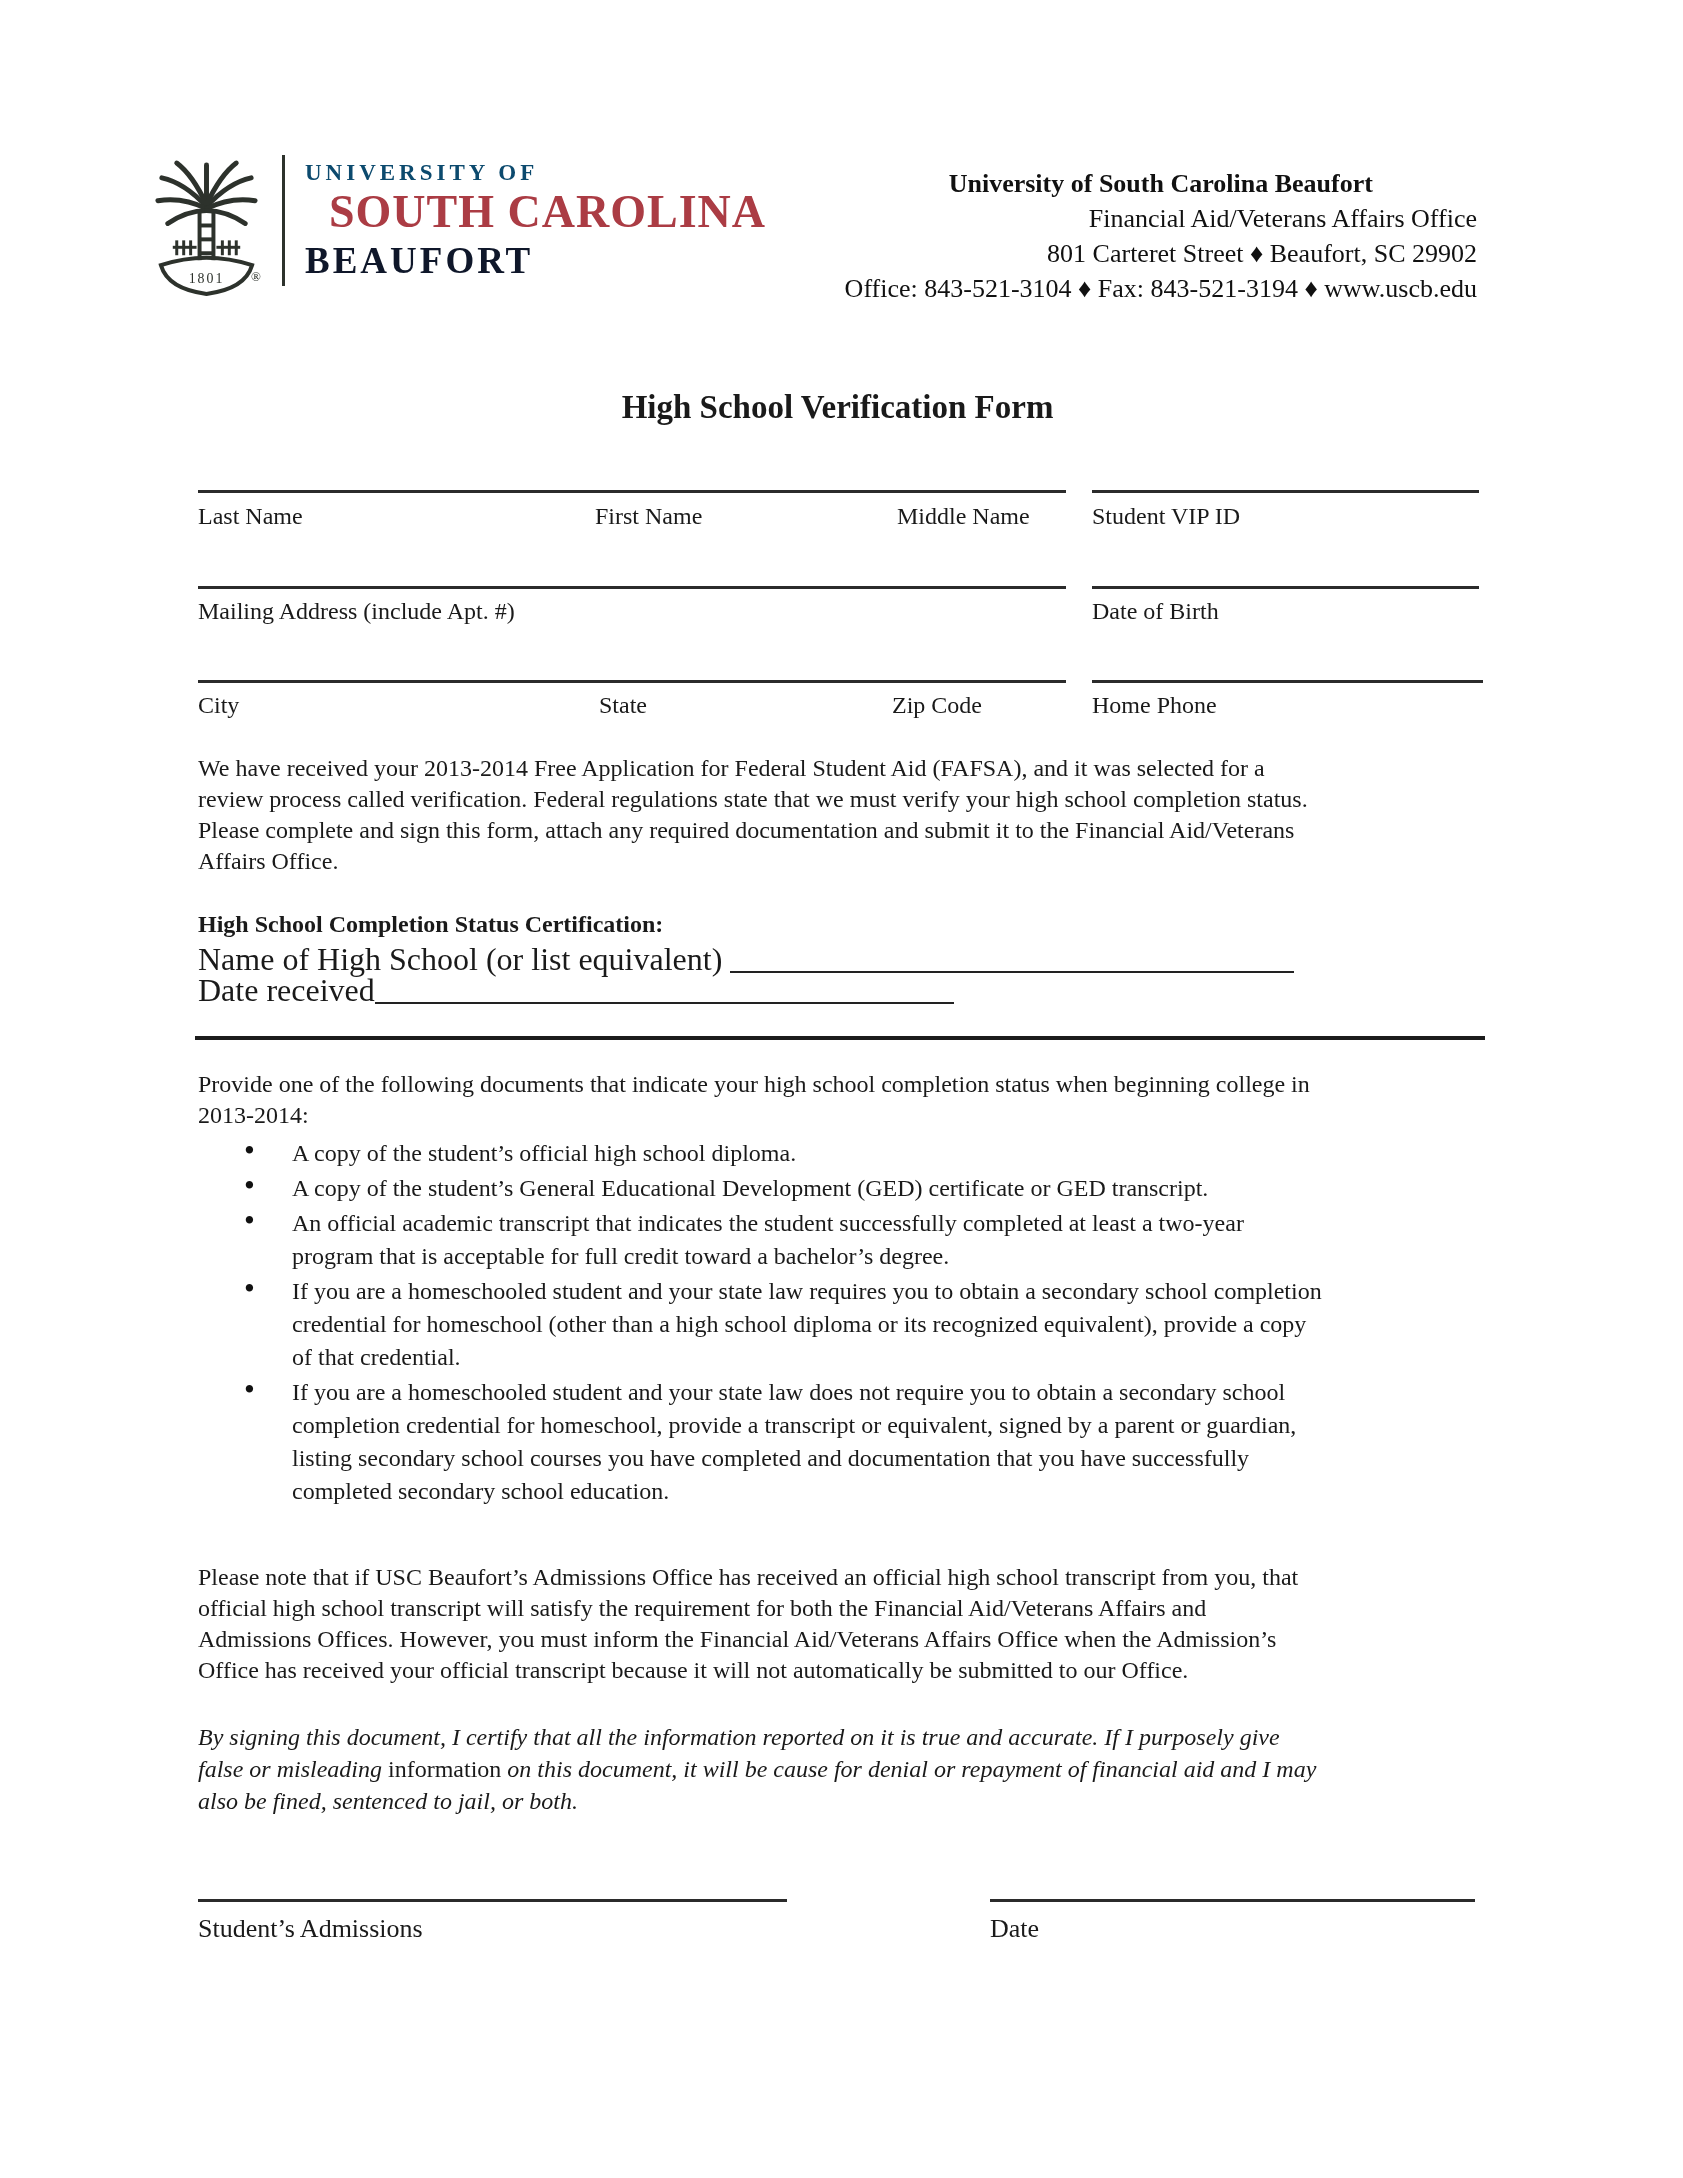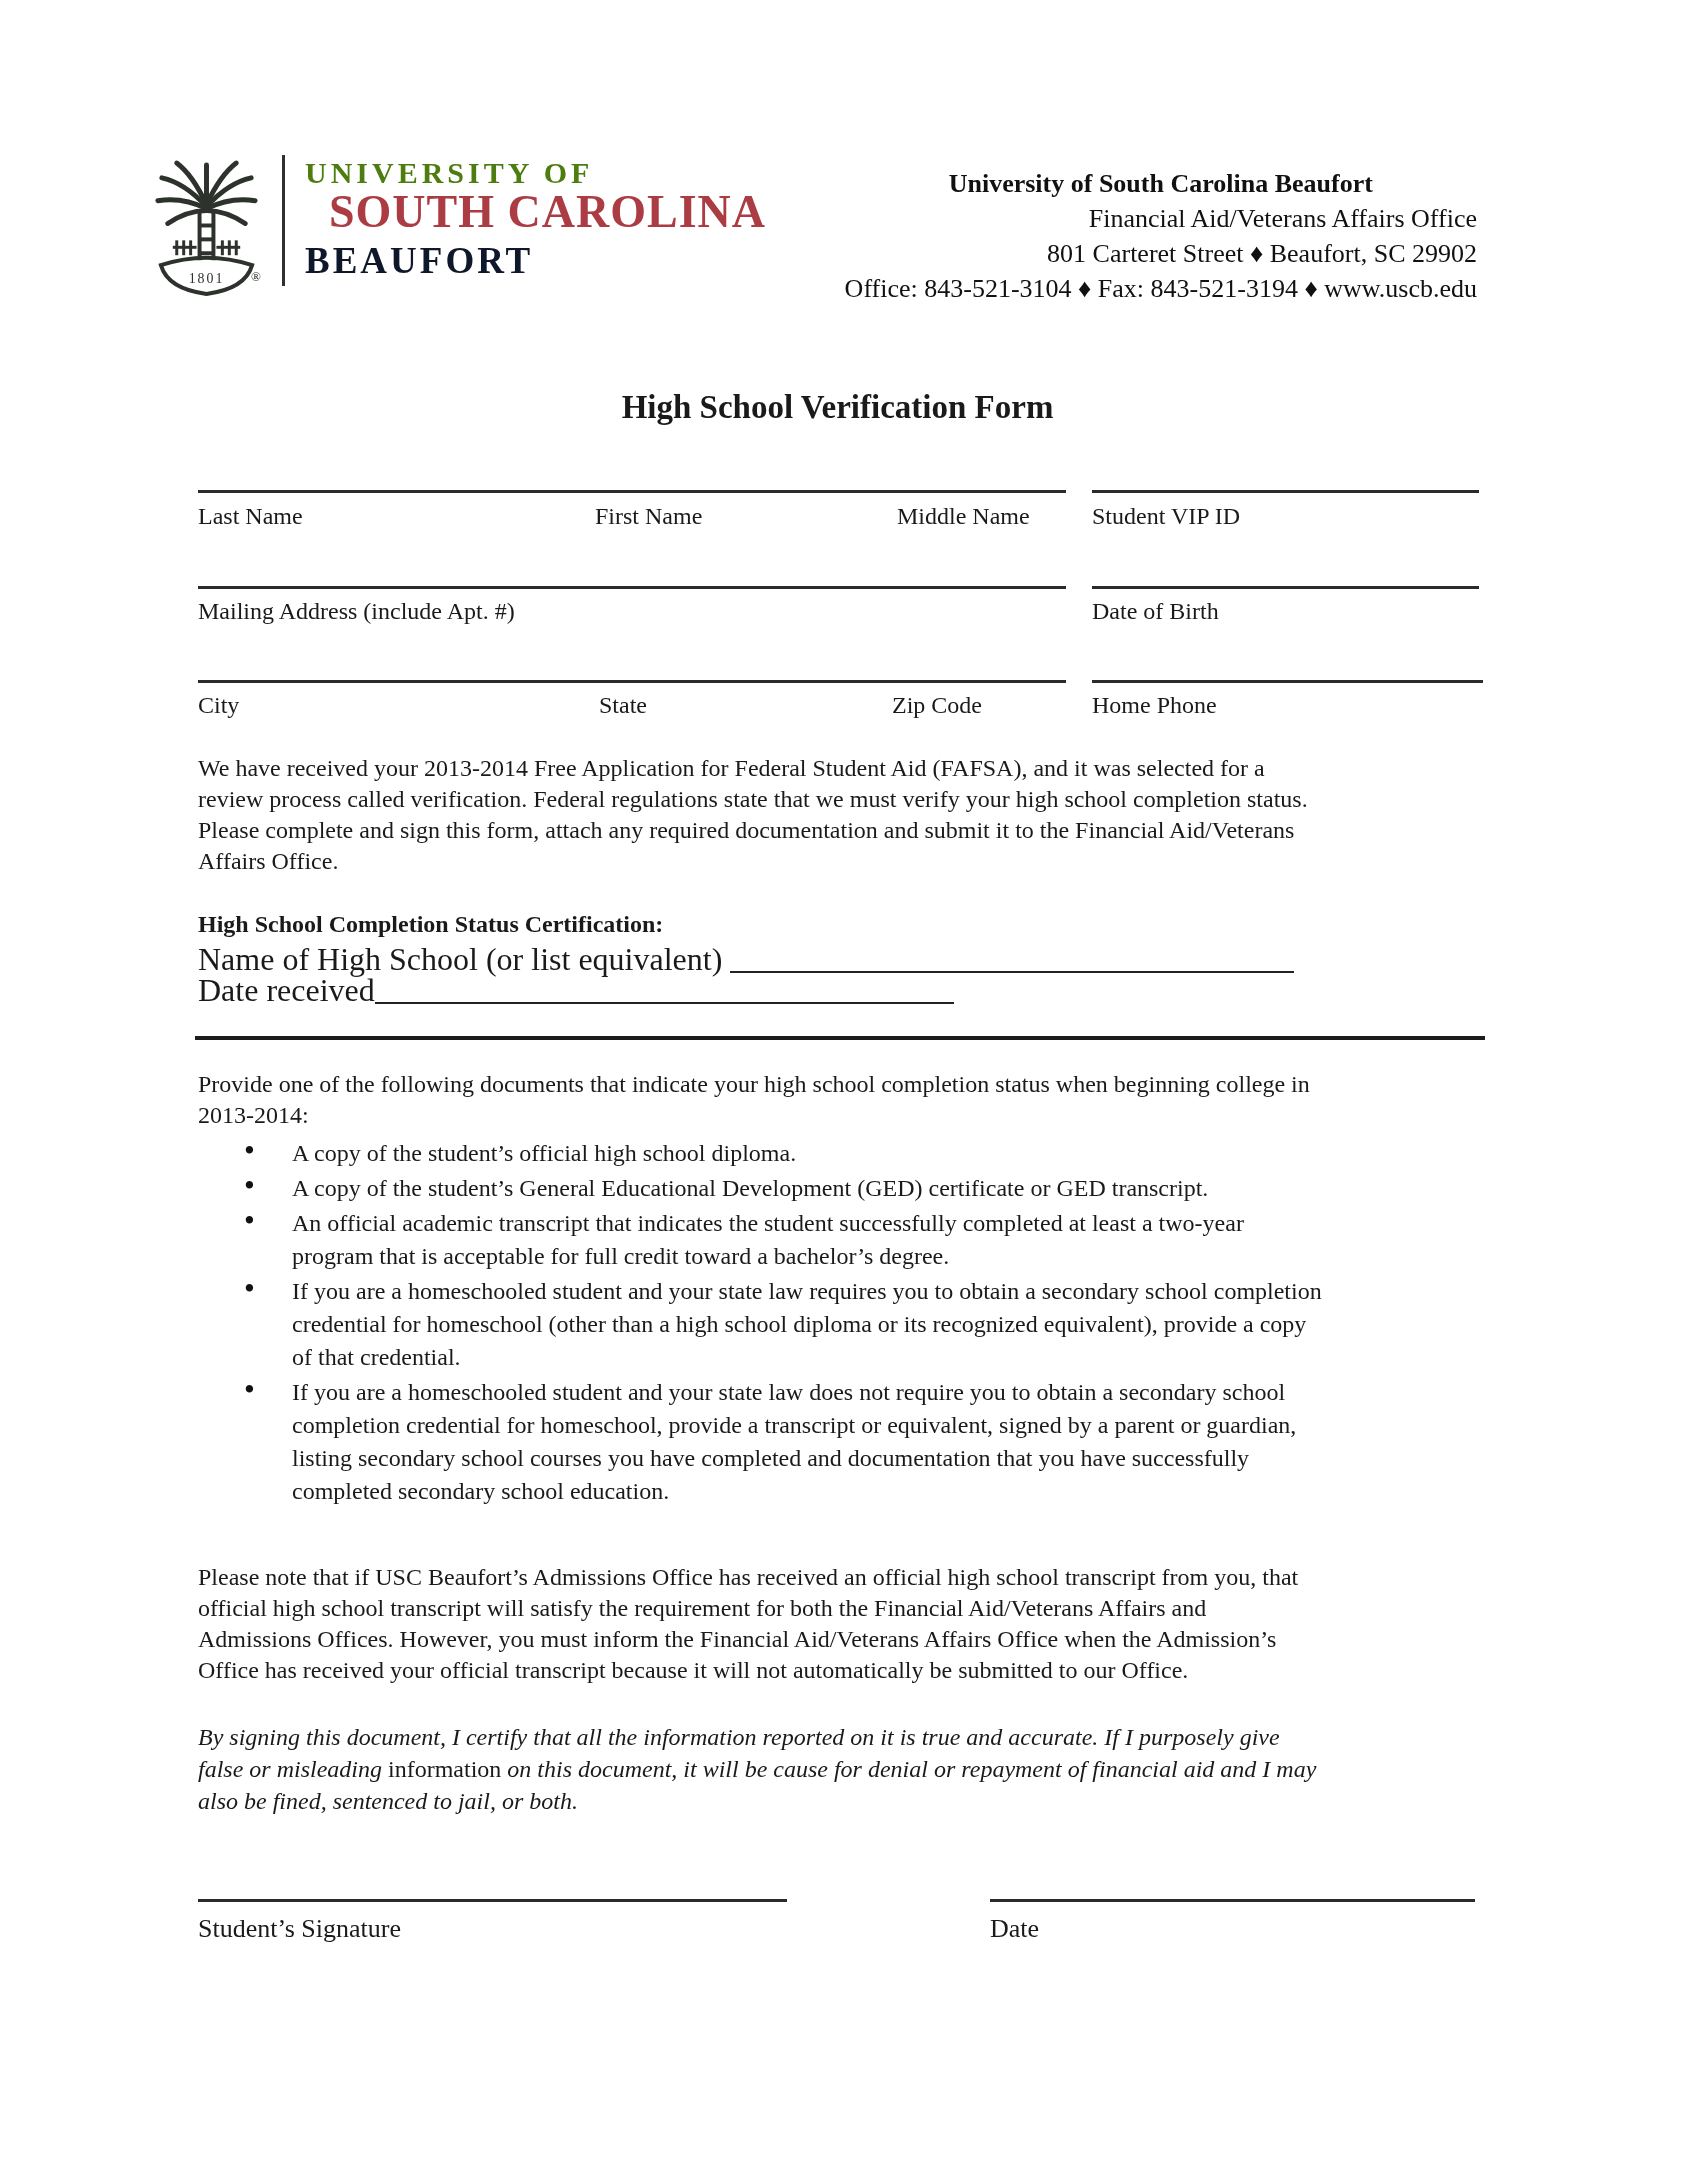--- a/index.html
+++ b/index.html
@@ -7,21 +7,21 @@
   .page {
     position:relative; width:1683px; height:2178px; background:#ffffff;
     font-family:"Liberation Serif", serif; color:#1a1a1a; overflow:hidden;
   }
   .para { position:absolute; white-space:pre-line; font-size:24px; line-height:31px; }
 
   
   .logo-area { position:absolute; left:147px; top:149px; display:flex; align-items:flex-start; }
   .logo-divider { width:3px; height:131px; background:#2d322c; margin:6px 20px 0 16px; }
   .wordmark { padding-top:10px; }
-  .wm-university { font-size:30px; font-weight:bold; letter-spacing:4px; color:#4d7c0f; line-height:27px; }
+  .wm-university { font-size:23px; font-weight:bold; letter-spacing:4px; color:#0c4a6e; line-height:27px; }
   .wm-southcarolina { font-size:46px; font-weight:bold; letter-spacing:1px; color:#ab3c44; line-height:50px; margin-top:1px;margin-left:24px; }
   .wm-beaufort { font-size:37px; font-weight:bold; letter-spacing:3px; color:#0f172a; line-height:42px; margin-top:3px; }
   .reg-mark { position:absolute; left:251px; top:269px; font-size:13px; color:#2d322c; }
 
   .contact-block { position:absolute; right:206px; top:166px; text-align:right; font-size:26px; line-height:35px; color:#111; }
   .contact-line1 { font-weight:bold;text-align:center; }
 
   
   .form-title { position:absolute; top:389px; left:0; width:1675px; text-align:center; font-size:33px; font-weight:bold; }
 
@@ -163,17 +163,17 @@
 official high school transcript will satisfy the requirement for both the Financial Aid/Veterans Affairs and
 Admissions Offices.  However, you must inform the Financial Aid/Veterans Affairs Office when the Admission’s
 Office has received your official transcript because it will not automatically be submitted to our Office.</p>
 
   <p class="para certify-para" style="left:198px; top:1721px; width:1307px; line-height:32px;"><span>By signing this document, I certify that all the information reported on it is true and accurate. If I purposely give
 false or misleading </span><span class="roman">information</span><span> on this document, it will be cause for denial or repayment of financial aid and I may
 also be fined, sentenced to jail, or both.</span></p>
 
   <div class="hline" style="left:198px; top:1899px; width:589px;"></div>
   <div class="hline" style="left:990px; top:1899px; width:485px;"></div>
-  <div class="sig-label" style="left:198px; top:1914px;">Student’s Signature</div>
+  <div class="sig-label" style="left:198px; top:1914px;">Student’s Admissions</div>
   <div class="sig-label" style="left:990px; top:1914px;">Date</div>
 
 </div>
 
 
 </body></html>

